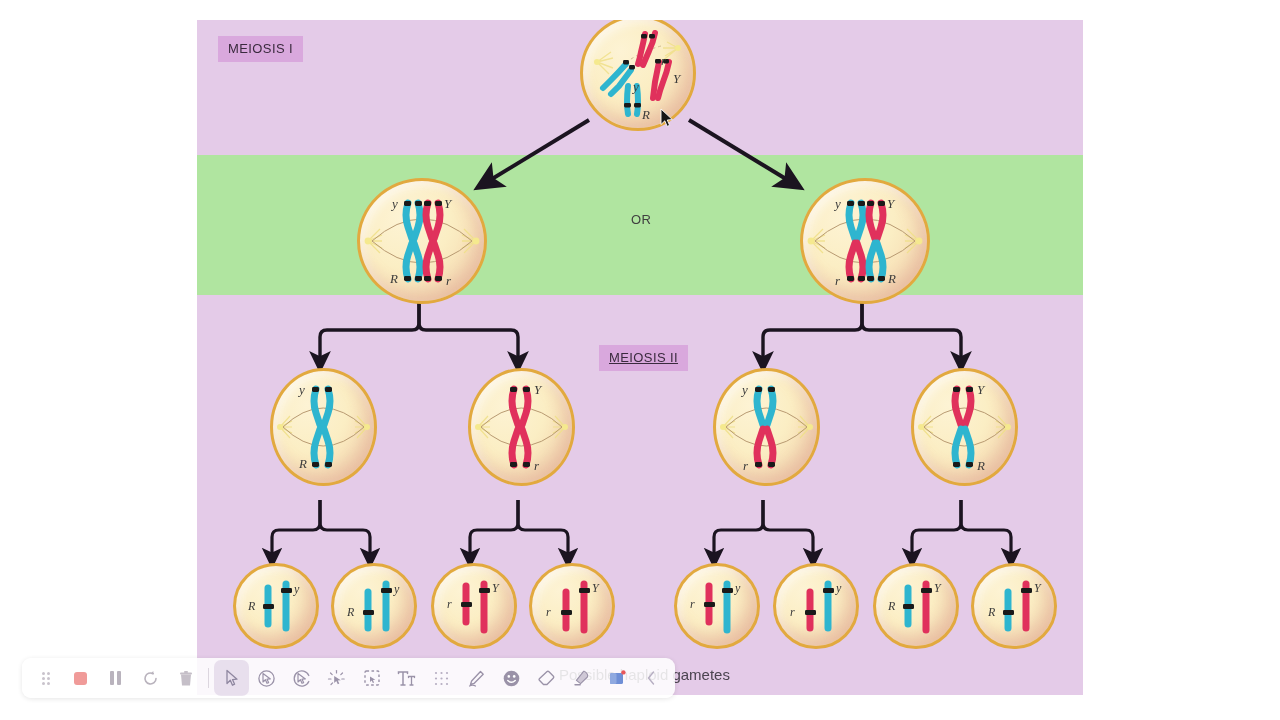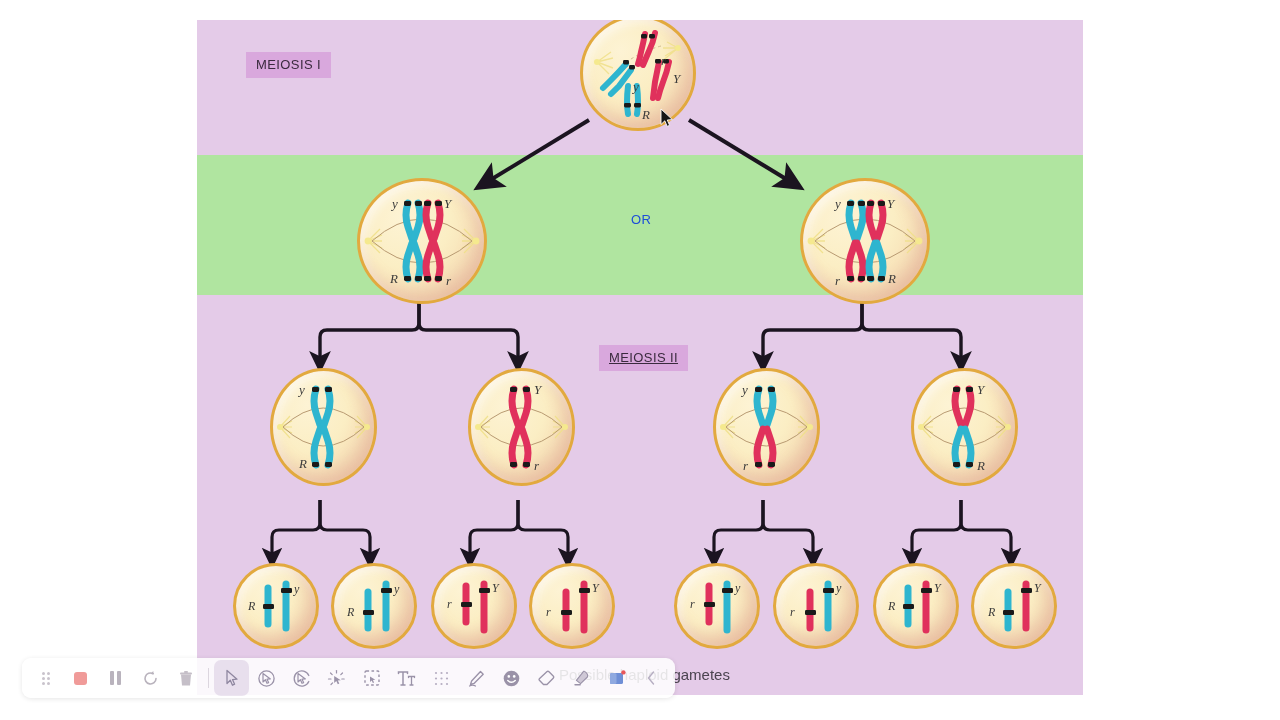--- a/index.html
+++ b/index.html
@@ -19,21 +19,21 @@
   .band-green{
     position:absolute;left:0;top:135px;width:886px;height:140px;background:#b0e5a0;
   }
 
   .stage-label{
     position:absolute;background:#d9a8dd;color:#3a2a3e;
     font-size:13px;letter-spacing:.4px;padding:5px 10px 6px 10px;
     white-space:nowrap;
   }
   .or-text{
-    position:absolute;color:#1d4ed8;font-size:13px;letter-spacing:.5px;
+    position:absolute;color:#404040;font-size:13px;letter-spacing:.5px;
   }
   .caption{
     position:absolute;color:#4b4450;font-size:15px;white-space:nowrap;
   }
 
   
   .cell{position:absolute;border-radius:50%;
     background:radial-gradient(ellipse at 34% 30%, #fdf3d4 0%, #fbeec4 42%, #f6ddb4 72%, #eec89f 100%);
     border:3px solid #e2a93f;
     box-shadow:inset -7px -8px 16px rgba(214,150,140,.40), inset 4px 5px 10px rgba(255,255,255,.65);
@@ -72,21 +72,21 @@
 </head>
 <body>
 
 <div class="side-bar left"></div>
 <div class="side-bar right"></div>
 
 <div id="diagram">
 
   <div class="band-green"></div>
 
-  <div class="stage-label" style="left:21px;top:32px;margin-left:28px;">MEIOSIS I</div>
+  <div class="stage-label" style="left:21px;top:16px;">MEIOSIS I</div>
   <div class="stage-label" style="left:402px;top:325px;text-decoration:underline;">MEIOSIS II</div>
   <div class="or-text" style="left:434px;top:192px;">OR</div>
   <div class="caption" style="left:362px;top:646px;">Possible haploid gametes</div>
 
   <svg class="conn" viewBox="0 0 886 675">
     <defs>
       <marker id="ah" markerWidth="7" markerHeight="7" refX="3.2" refY="3.2" orient="auto">
         <path d="M0,0 L6.6,3.2 L0,6.4 L1.5,3.2 Z" fill="#1b1420"></path>
       </marker>
       <marker id="ahb" markerWidth="8" markerHeight="8" refX="3.6" refY="3.6" orient="auto">

